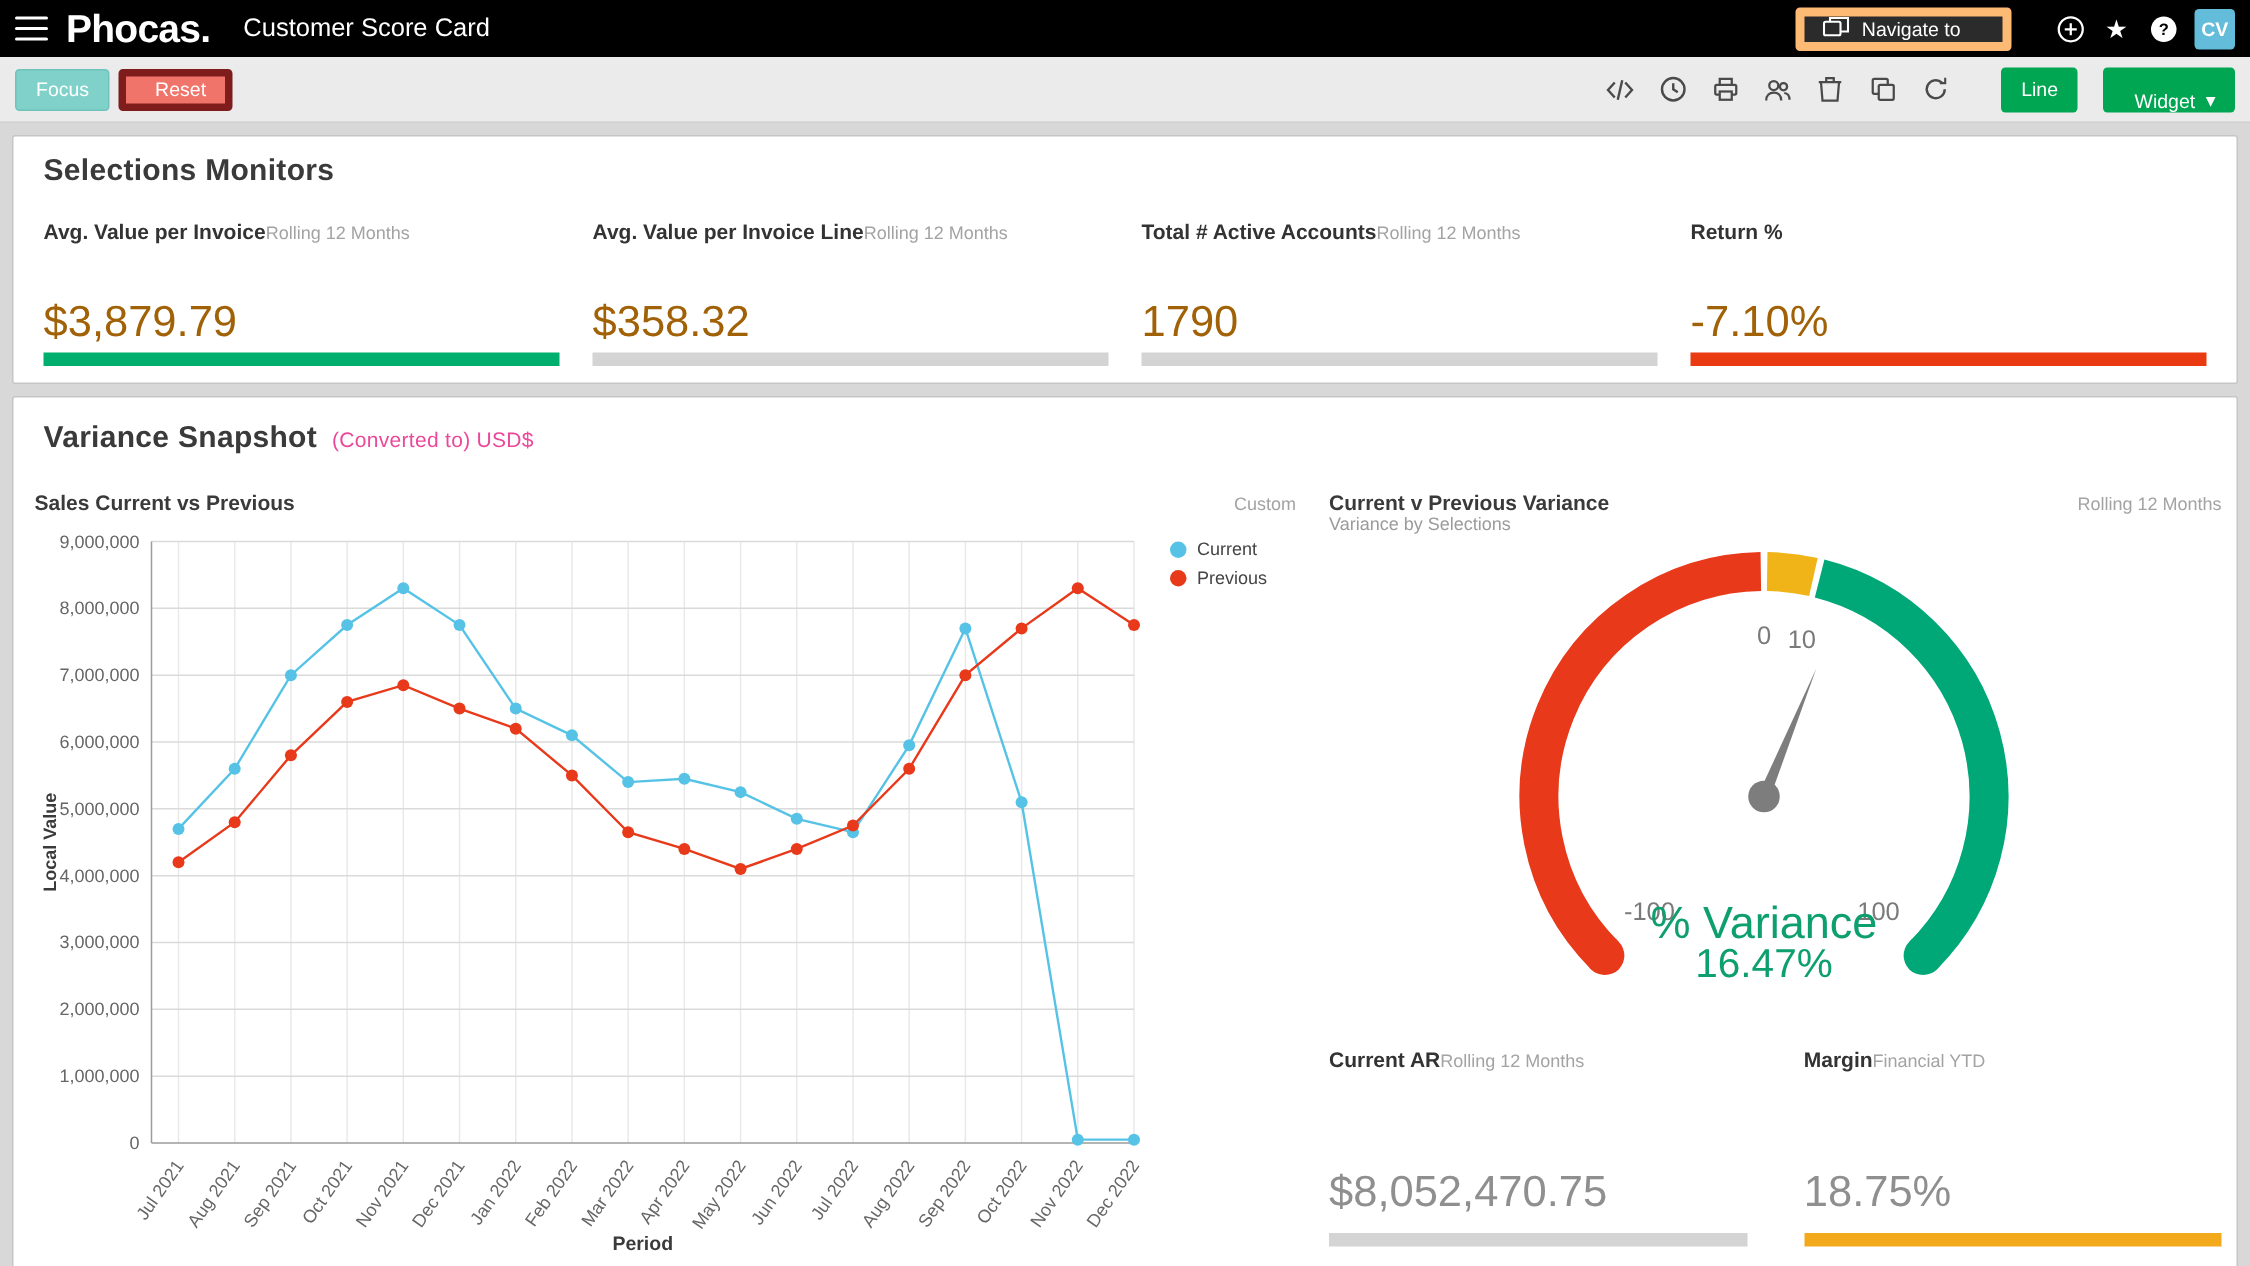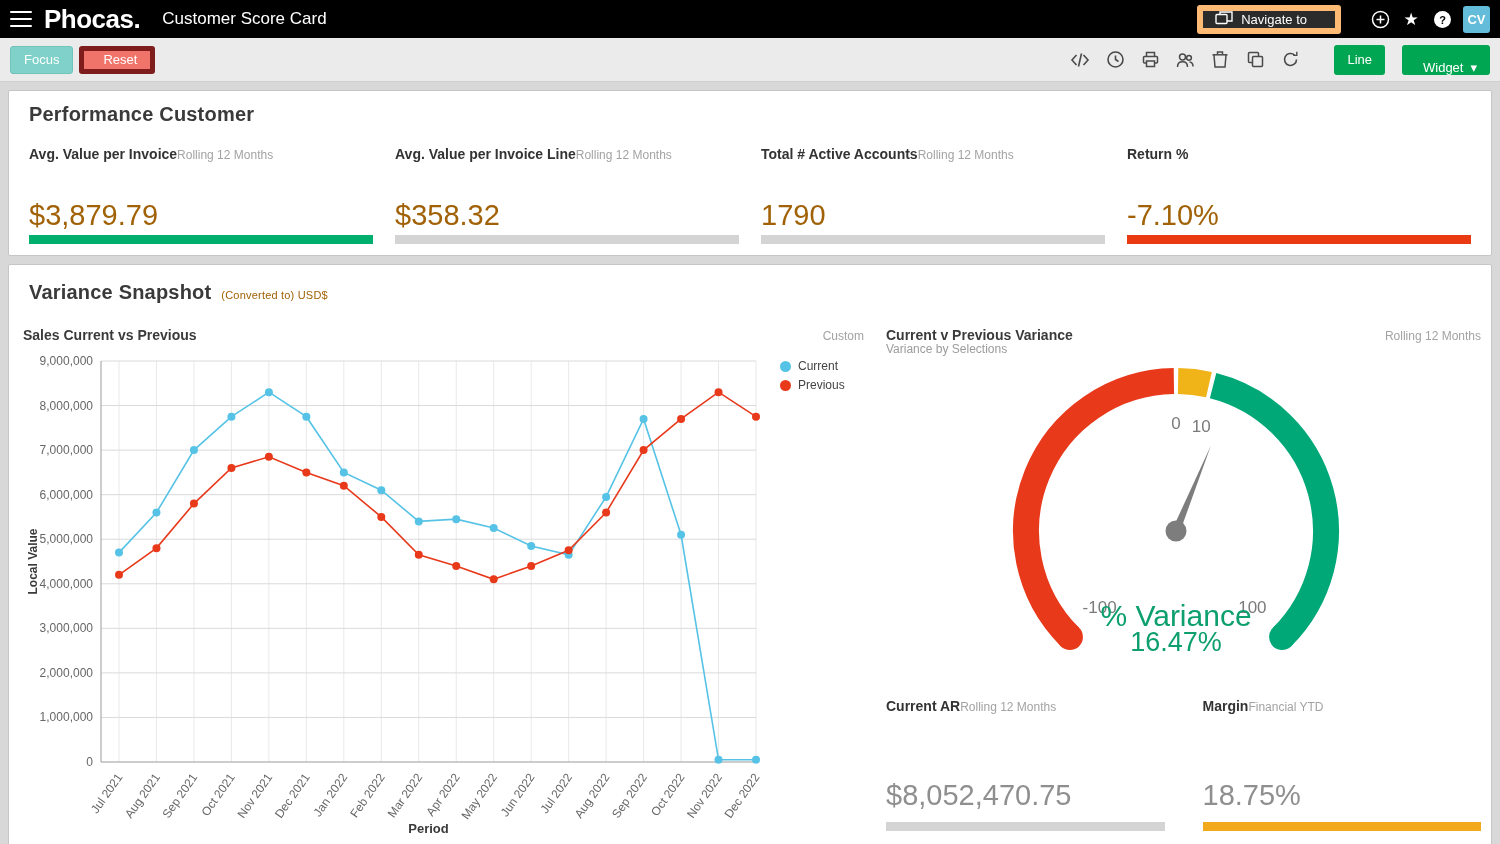--- a/index.html
+++ b/index.html
@@ -33,21 +33,21 @@
   .btn-green { height: 30px; background: #00a651; border-radius: 3px; color: #fff; border: none; font-size: 13px;
                padding: 0 13px; cursor: pointer; font-family: inherit; }
   .btn-line { margin-left: 22px; }
   .btn-widget { margin-left: 8px; display: flex; align-items: flex-end; gap: 7px; padding-left: 21px; }
 
   
   .card { position: absolute; background: #fff; border: 1px solid #c6c6c6; border-radius: 2px; }
   .card-pm { left: 8px; top: 90px; width: 1484px; height: 166px; padding: 12px 20px; }
   .card-vs { left: 8px; top: 264px; width: 1484px; height: 600px; padding: 16px 20px; }
   .card h2 { font-size: 20px; font-weight: 700; color: #3a3a3a; letter-spacing: 0.2px; }
-  .card-sub { font-size: 11px; color: #a16207; font-weight: 400; margin-left: 10px; }
+  .card-sub { font-size: 14px; color: #ec4899; font-weight: 400; margin-left: 10px; }
 
   .kpi-grid { display: grid; grid-template-columns: repeat(4, 1fr); column-gap: 22px; margin-top: 20px; }
   .kpi-head { display: flex; justify-content: flex-start; align-items: baseline; }
   .kpi-label { font-size: 14px; font-weight: 700; color: #333; }
   .kpi-period { font-size: 12px; color: #a3a3a3; }
   .kpi-value { font-size: 29px; line-height: 34px; color: #a16207; margin-top: 36px; }
   .kpi-value.muted { color: #8f8f8f; }
   .kpi-bar { height: 9px; margin-top: 3px; background: #d4d4d4; }
 
   
@@ -167,21 +167,21 @@
       </button>
       <button class="btn-green btn-line">Line</button>
       <button class="btn-green btn-widget">
         <span>Widget</span>
         <span>▾</span>
       </button>
     </div>
   </div>
 
   <section class="card card-pm">
-    <h2>Performance Customer</h2>
+    <h2>Selections Monitors</h2>
     <div class="kpi-grid">
 
       <div>
         <div class="kpi-head">
           <span class="kpi-label">Avg. Value per Invoice</span>
           <span class="kpi-period">Rolling 12 Months</span>
         </div>
         <div class="kpi-value">$3,879.79</div>
         <div class="kpi-bar" style="background-color: rgb(0, 175, 109);"></div>
       </div>

